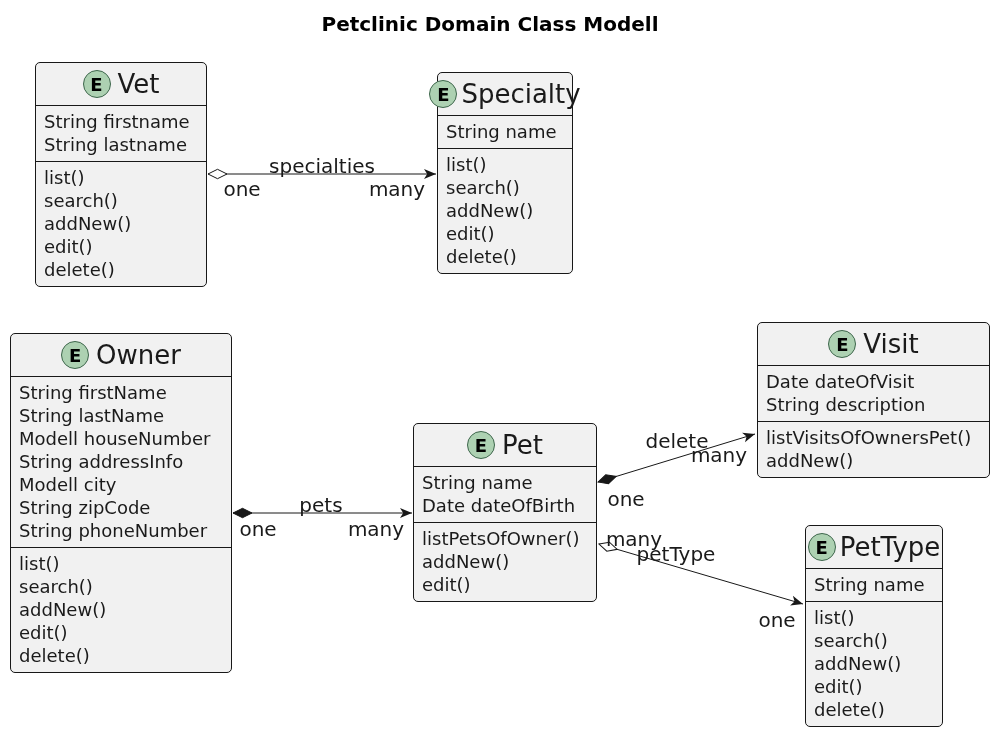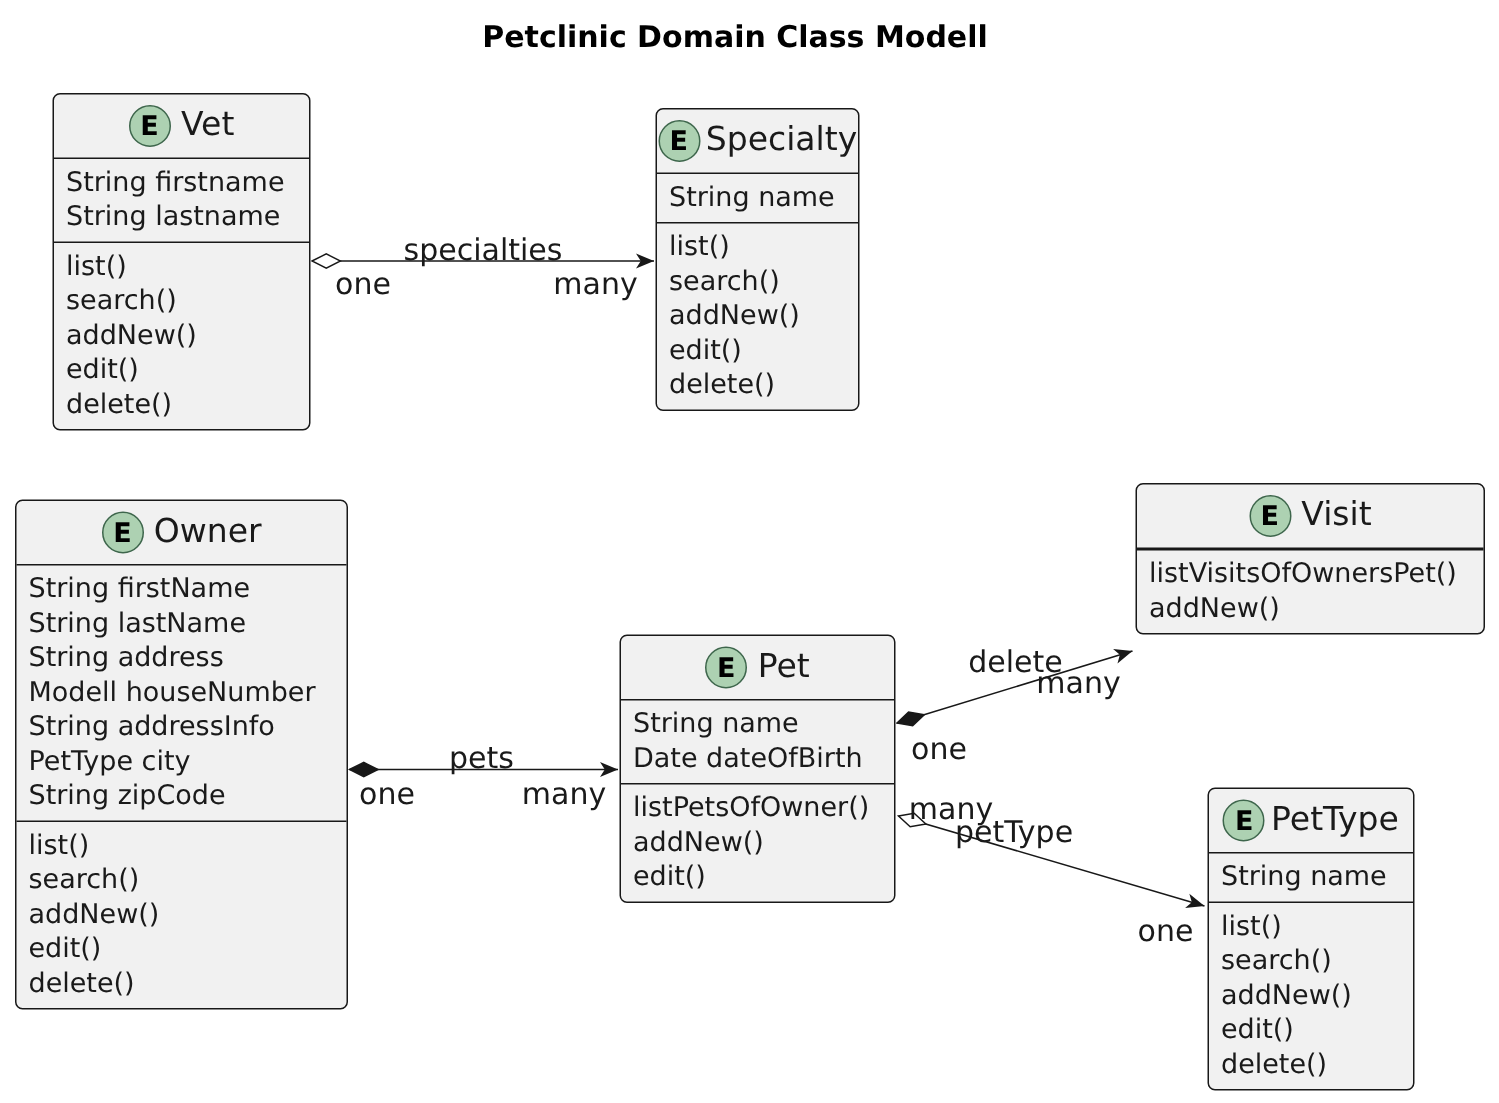--- a/index.html
+++ b/index.html
@@ -25,21 +25,21 @@
     border-bottom:1px solid var(--c-box_border,#181818);
   }
   .spot {
     flex:0 0 auto; width:28px; height:28px; border-radius:50%;
     background:var(--c-spot_fill,#add1b2);
     border:1px solid var(--c-spot_border,#3e664c);
     box-sizing:border-box;
     display:flex; align-items:center; justify-content:center;
     font-weight:bold; font-size:18px; color:#000;
   }
-  .class-name { font-size:22px; line-height:28px; white-space:nowrap; }
+  .class-name { font-size:26px; line-height:28px; white-space:nowrap; }
   .uml-section { padding:4px 8px 5px; }
   .uml-section.methods { border-top:1px solid var(--c-box_border,#181818); }
   .member { font-size:18px; line-height:23px; white-space:nowrap; }
   .edges-layer { position:absolute; left:0; top:0; pointer-events:none; }
   .edge-label {
     position:absolute; transform:translateX(-50%);
     font-size:20px; white-space:nowrap; color:var(--c-text,#1a1a1a);
   }
 </style>
 </head>
@@ -119,25 +119,25 @@
   </div>
 
   <div class="uml-class" style="left:10px;top:333px;width:222px">
     <div class="uml-header">
       <span class="spot">E</span>
       <span class="class-name">Owner</span>
     </div>
     <div class="uml-section attrs">
       <div class="member">String firstName</div>
       <div class="member">String lastName</div>
-      <div class="member">String address</div>
       <div class="member">Modell houseNumber</div>
       <div class="member">String addressInfo</div>
-      <div class="member">PetType city</div>
+      <div class="member">Modell city</div>
       <div class="member">String zipCode</div>
+      <div class="member">String phoneNumber</div>
     </div>
     <div class="uml-section methods">
       <div class="member">list()</div>
       <div class="member">search()</div>
       <div class="member">addNew()</div>
       <div class="member">edit()</div>
       <div class="member">delete()</div>
     </div>
   </div>
 
@@ -155,20 +155,24 @@
       <div class="member">addNew()</div>
       <div class="member">edit()</div>
     </div>
   </div>
 
   <div class="uml-class" style="left:757px;top:322px;width:233px">
     <div class="uml-header">
       <span class="spot">E</span>
       <span class="class-name">Visit</span>
     </div>
+    <div class="uml-section attrs">
+      <div class="member">Date dateOfVisit</div>
+      <div class="member">String description</div>
+    </div>
     <div class="uml-section methods">
       <div class="member">listVisitsOfOwnersPet()</div>
       <div class="member">addNew()</div>
     </div>
   </div>
 
   <div class="uml-class" style="left:805px;top:525px;width:138px">
     <div class="uml-header" style="gap:4px">
       <span class="spot">E</span>
       <span class="class-name">PetType</span>

